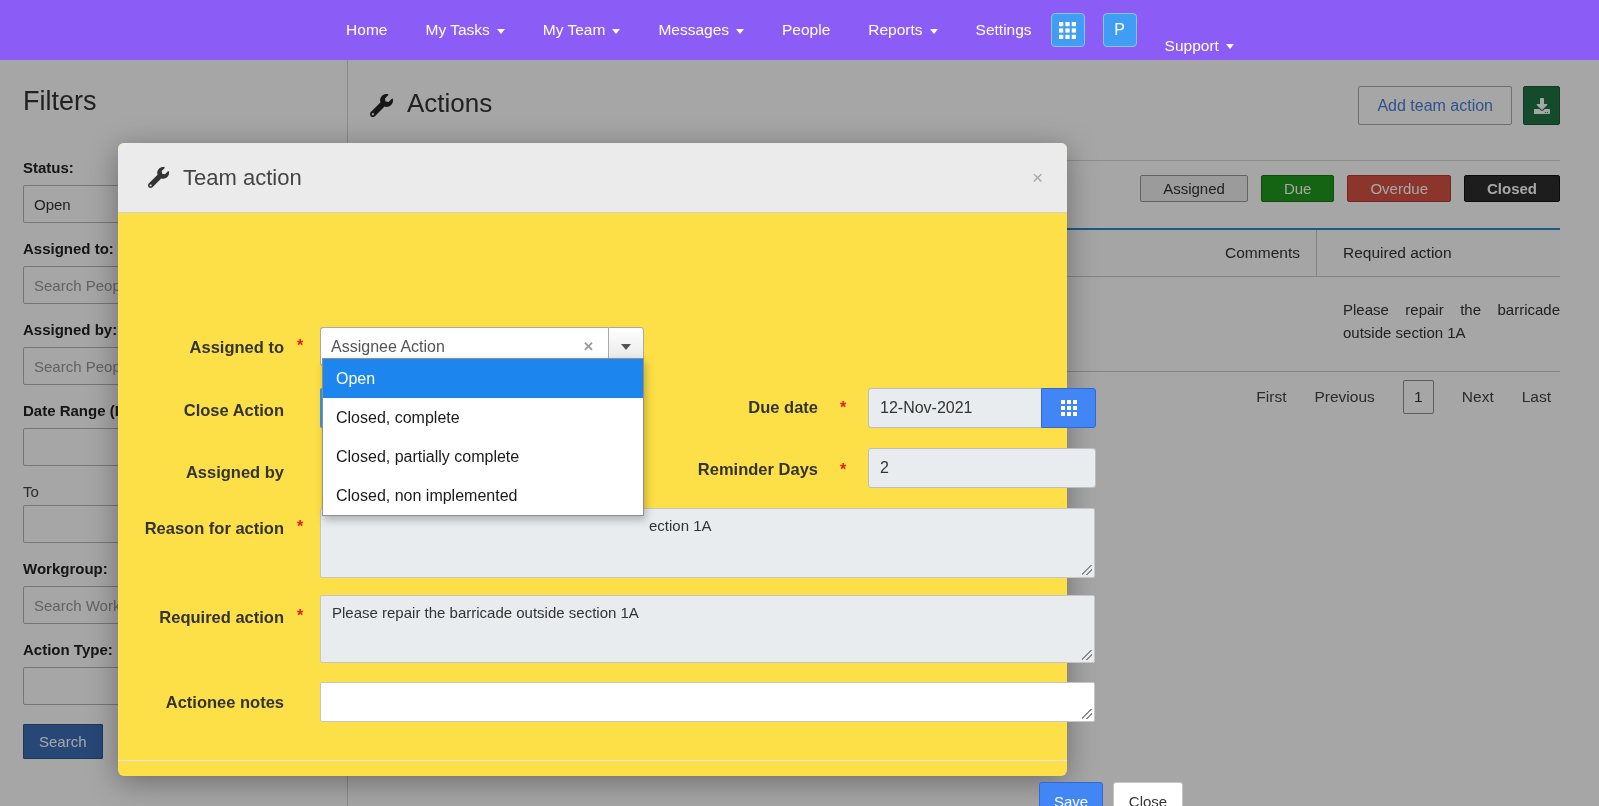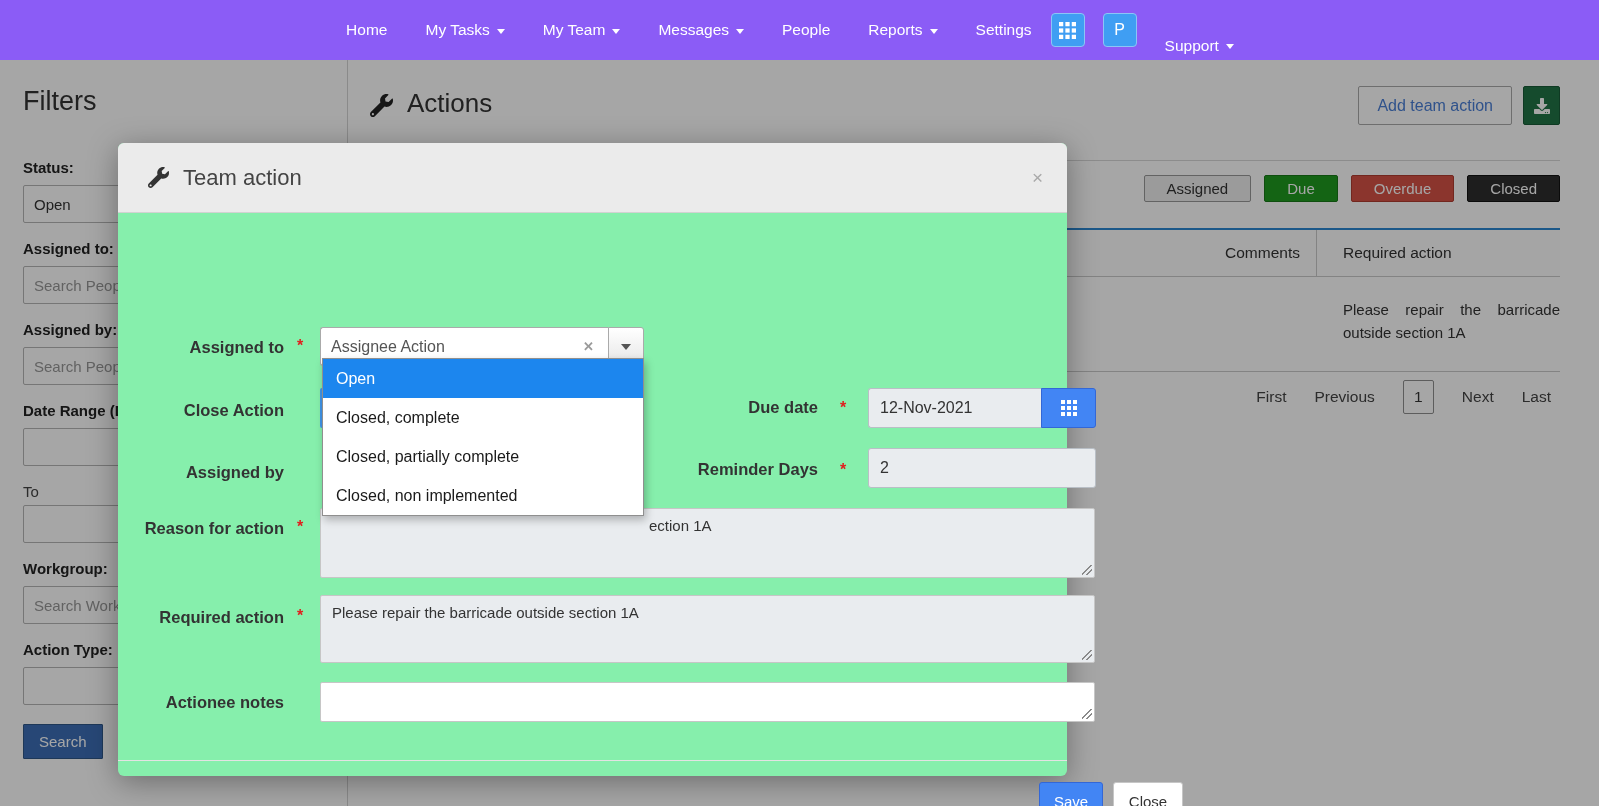--- a/index.html
+++ b/index.html
@@ -37,41 +37,41 @@
   .add-action-btn { position:absolute; top:26px; right:87px; height:39px; padding:0 18px; background:#fff;
             border:1px solid #a9a9a9; border-radius:2px; color:#4a7fd6; font-size:16px; cursor:pointer; font-family:"Liberation Sans", sans-serif; }
   .download-btn { position:absolute; top:26px; right:39px; width:37px; height:39px; background:#217346; border:1px solid #185a36;
             border-radius:2px; display:flex; align-items:center; justify-content:center; cursor:pointer; }
   .panel-sep { position:absolute; top:100px; left:20px; right:39px; border-top:1px solid #d8d8d8; }
   .legend { position:absolute; top:115px; right:39px; display:flex; gap:13px; }
   .legend-badge { height:27px; display:flex; align-items:center; padding:0 22px; font-size:15px; border-radius:2px; cursor:pointer; }
   .badge-assigned { background:#eeeeee; border:1px solid #999; color:#333; }
   .badge-due { background:#1f9a1f; border:1px solid #187818; color:#fff; }
   .badge-overdue { background:#d65245; border:1px solid #b03c31; color:#fff; }
-  .badge-closed { background:#2d2d2d; border:1px solid #111; color:#fff; }
+  .badge-closed { background:#2d2d2d; border:1px solid #111; color:#fff;font-weight:bold; }
 
   .actions-table { position:absolute; top:168px; left:20px; right:39px; border-top:2px solid #2b87d3; }
   .thead { display:flex; border-bottom:1px solid #c9c9c9; background:#fdfdfd; }
   .th { font-size:15.5px; color:#333; padding:14px 8px; }
   .th-filler { flex:1; }
   .th-comments { width:100px; border-right:1px solid #c9c9c9; }
   .th-required { width:243px; padding-left:26px; }
   .trow { display:flex; border-bottom:1px solid #c9c9c9; height:95px; }
   .td-filler { flex:1; }
   .td-comments { width:100px; }
   .td-required { width:243px; padding:21px 0 0 26px; font-size:15px; color:#333; text-align:justify; line-height:23px; }
   .pagination { position:absolute; top:313px; right:48px; display:flex; align-items:center; gap:28px; height:48px; }
   .page-link { font-size:15.5px; color:#444; cursor:pointer; }
   .page-current { width:31px; height:34px; border:1px solid #8f8f8f; border-radius:2px; display:flex; align-items:center; justify-content:center; font-size:15.5px; color:#333; background:#fff; cursor:pointer; }
 
   
   .overlay { position:absolute; top:60px; left:0; right:0; bottom:0; background:rgba(0,0,0,0.35); z-index:5; }
 
   
-  .modal { position:absolute; left:118px; top:143px; width:949px; height:633px; background:#86efac; border-radius:6px;
+  .modal { position:absolute; left:118px; top:143px; width:949px; height:633px; background:#fde047; border-radius:6px;
            box-shadow:0 6px 30px rgba(0,0,0,0.35); z-index:10; }
   .modal-header { height:70px; background:#ebebeb; border-bottom:1px solid #d2d2d2; border-radius:6px 6px 0 0;
            display:flex; align-items:center; padding:0 24px 0 30px; }
   .modal-title { font-size:22px; color:#444; display:flex; align-items:center; gap:14px; font-weight:400; }
   .modal-close { margin-left:auto; color:#a9a9a9; font-size:19px; cursor:pointer; line-height:1; }
   .modal-body { position:relative; width:100%; height:563px; }
 
   .m-label { position:absolute; left:0; width:166px; text-align:right; font-size:16.5px; font-weight:600; color:#333; line-height:24px; }
   .m-label-r { position:absolute; left:560px; width:140px; text-align:right; font-size:16.5px; font-weight:600; color:#333; }
   .req-star { position:absolute; color:#e01e1e; font-size:16px; font-weight:700; }

